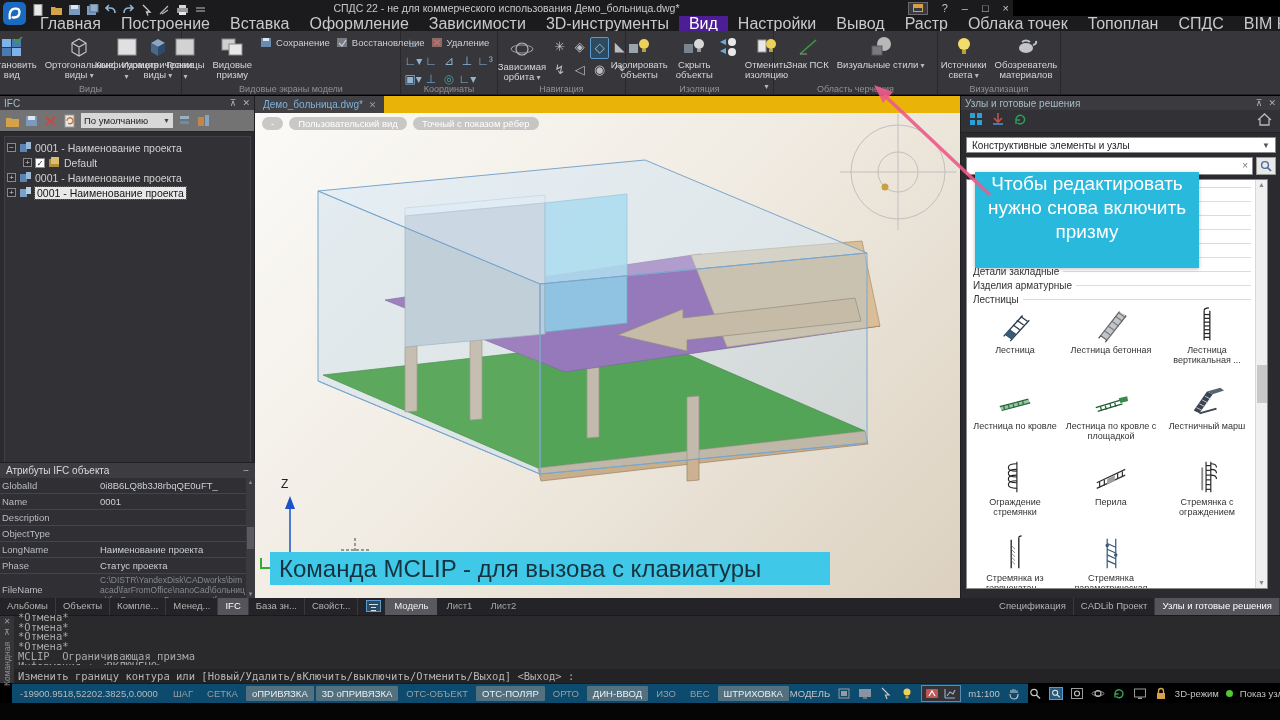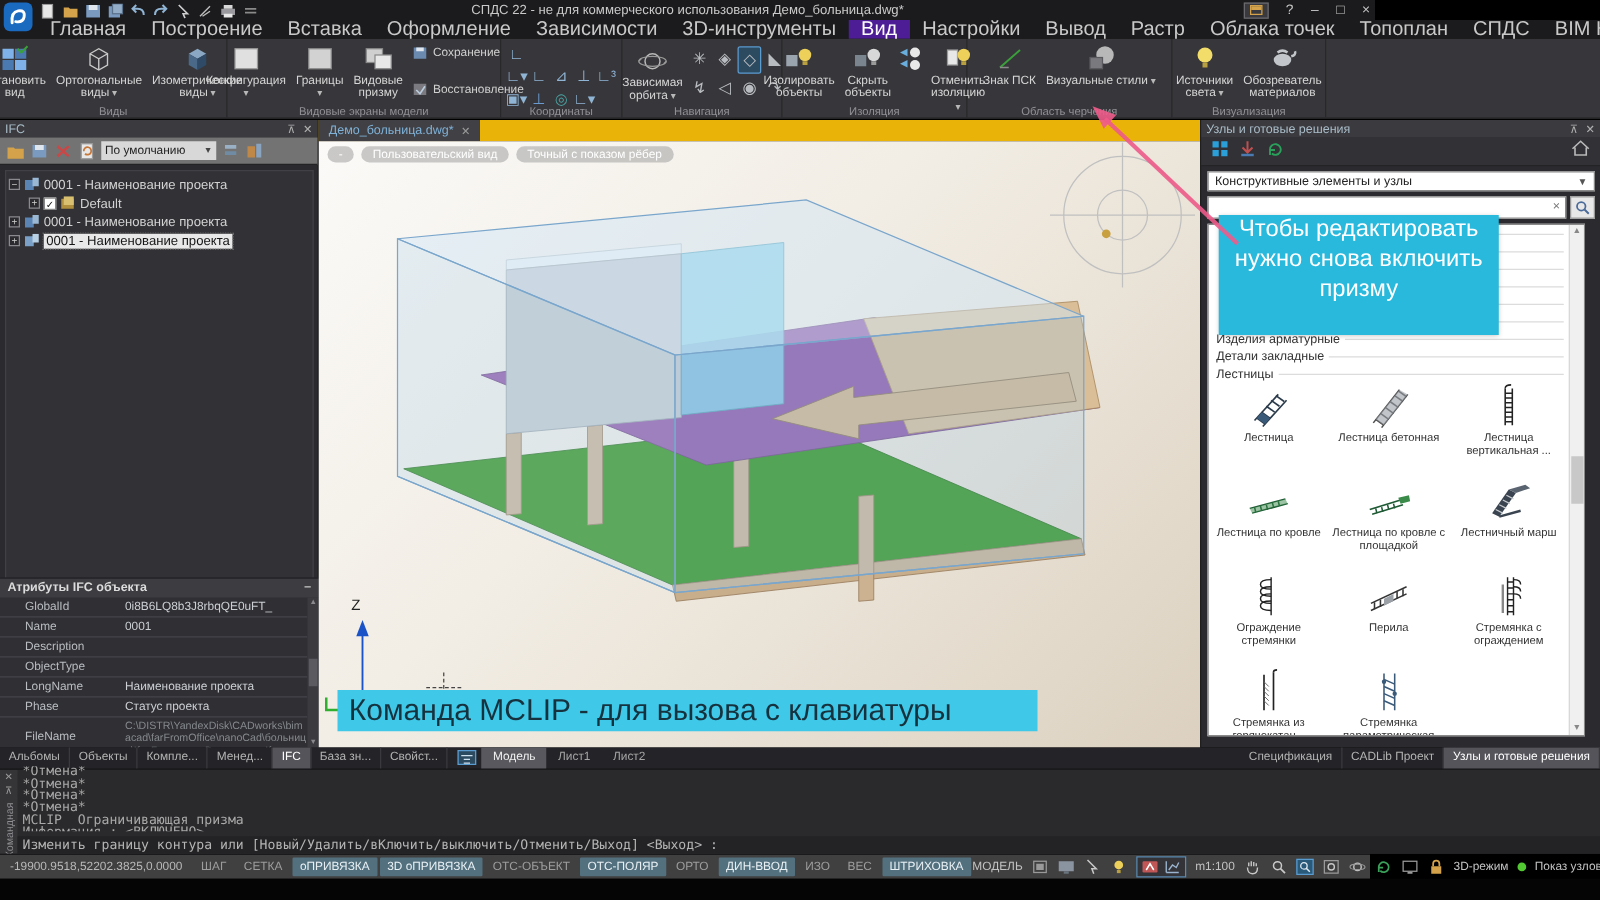--- a/index.html
+++ b/index.html
@@ -1,19 +1,19 @@
 <!DOCTYPE html>
 <html><head>
 <meta charset="utf-8">
 <style>
 *{margin:0;padding:0;box-sizing:border-box}
 html,body{width:1280px;height:720px;overflow:hidden;background:#000;font-family:"Liberation Sans",sans-serif}
 #app{position:relative;width:1280px;height:720px;background:#000}
 
-.titlebar{position:absolute;left:0;top:0;width:1100px;height:16px;background:#1b1b1d}
+.titlebar{position:absolute;left:0;top:0;width:1013px;height:16px;background:#1b1b1d}
 .app-logo{position:absolute;left:3px;top:2px;width:23px;height:23px;border-radius:5px;background:#1a6ac0;z-index:5}
 .app-logo svg{width:100%;height:100%}
 .qat{position:absolute;left:32px;top:2px;display:flex;gap:5px;align-items:center;z-index:5}
 .qat .qicon{width:13px;height:12px;display:inline-block}
 .win-title{position:absolute;left:0;right:0;top:2px;text-align:center;font-size:10.5px;color:#c9c9c9}
 .win-controls{position:absolute;right:4px;top:0;display:flex;align-items:center;gap:14px;height:16px;z-index:6}
 .win-controls .wbtn{color:#c6c6c6;font-size:11px;line-height:14px}
 .grid-btn{width:20px;height:13px;background:#3a3a3e;border:1px solid #6a6a6e;display:flex;align-items:center;justify-content:center}
 .grid-btn i{display:block;width:10px;height:8px;border:1px solid #d3a24a;background:linear-gradient(#d3a24a 50%,transparent 50%)}
 
@@ -21,21 +21,21 @@
 .menu-item{padding:0 10px;font-size:16px;line-height:15px;color:#c9c9c9;white-space:nowrap}
 .menu-item.active{background:#4c1d95;color:#fff}
 
 .ribbon{position:absolute;left:0;top:31px;width:1280px;height:64px;background:#37373b;display:flex;border-bottom:1px solid #232325}
 .rgroup{position:relative;height:100%;border-right:1px solid #28282b;padding:2px 2px 12px 2px;display:flex;align-items:flex-start;justify-content:center}
 .rgroup-title{position:absolute;bottom:0;left:0;right:0;text-align:center;font-size:9px;color:#909095;white-space:nowrap;overflow:hidden}
 .rbtn{display:flex;flex-direction:column;align-items:center;padding:1px 2px;margin:0 1px;color:#d6d6d6;font-size:9.5px;text-align:center;line-height:1.08;border:1px solid transparent;border-radius:2px}
 .rbtn .ricon{width:26px;height:24px;margin-bottom:1px}
 .rbtn.hl{background:#2c4a60;border-color:#5a9bd0}
 .rbtn.dd .lbl::after{content:" ▾";font-size:8px;color:#b8b8b8}
-.rstack{display:flex;flex-direction:column;gap:18px;margin:4px 2px 0 4px}
+.rstack{display:flex;flex-direction:row;gap:6px;margin:4px 2px 0 4px}
 .rstack .srow{display:flex;align-items:center;gap:4px;font-size:9.5px;color:#d0d0d0;white-space:nowrap}
 .rstack .sicon{width:12px;height:11px;display:inline-block}
 .coord-grid{display:grid;grid-template-columns:repeat(5,17px);grid-auto-rows:17px;gap:1px;margin-top:3px}
 .coord-grid span{color:#8fb4d4;font-size:12px;line-height:15px;text-align:center}
 .nav-grid{display:grid;grid-template-columns:repeat(4,19px);grid-auto-rows:22px;gap:1px;margin-top:4px}
 .nav-grid span{color:#b9bcc0;font-size:13px;text-align:center;line-height:20px}
 .nav-grid span.sel{border:1px solid #5a9bd0;background:#2c4a60;border-radius:2px}
 
 .left-dock{position:absolute;left:0;top:96px;width:255px;height:502px;background:#2b2b2f;border-right:1px solid #1f1f22}
 .phead{height:14px;background:#3a3a3f;display:flex;align-items:center;padding:0 4px;font-size:10px;color:#a9bcc8}
@@ -46,24 +46,24 @@
 .combo-dark{flex:0 0 92px;height:15px;background:#d8d8d8;color:#222;font-size:9.5px;line-height:15px;padding:0 3px;display:flex}
 .combo-dark .sp{flex:1}
 .ifc-tree{position:absolute;left:4px;top:40px;width:247px;height:415px;background:#313136;border:1px solid #404046;padding:3px 2px;font-size:10.5px;color:#d2d2d2}
 .trow{display:flex;align-items:center;height:15px;gap:3px;white-space:nowrap}
 .exp{width:9px;height:9px;border:1px solid #8a8a8e;background:#2b2b2f;color:#d0d0d0;font-size:8px;line-height:7px;text-align:center;flex:0 0 9px}
 .chk{width:10px;height:10px;background:#fff;border:1px solid #888;color:#111;font-size:8px;line-height:9px;text-align:center}
 .nico{width:13px;height:11px;display:inline-block}
 .trow .sel-label{background:#e8e8e8;color:#151515;outline:1px dotted #666;padding:0 2px}
 
 .attr-panel{position:absolute;left:0;top:366px;width:255px;height:136px;background:#2f2f34;border-top:1px solid #1f1f22}
-.attr-head{height:15px;background:#3c3c41;display:flex;align-items:center;padding:0 6px;font-size:10px;color:#dcdcdc;font-weight:bold}
+.attr-head{height:15px;background:#3c3c41;display:flex;align-items:center;padding:0 6px;font-size:10px;color:#dcdcdc;font-weight:normal}
 .attr-rows{position:absolute;left:0;top:15px;right:9px;bottom:0;overflow:hidden}
 .arow{display:flex;border-bottom:1px solid #44444a;font-size:9.5px}
-.arow .k{flex:0 0 98px;padding:2px 0 0 20px;color:#b9bdc1}
+.arow .k{flex:0 0 98px;padding:2px 0 0 2px;color:#b9bdc1}
 .arow .v{flex:1;padding:2px 0 0 2px;color:#ccd0d4;word-break:break-all}
 .arow.file .v{color:#85898d;font-size:8.5px;line-height:1.15}
 .vscroll{position:absolute;right:0;top:15px;bottom:0;width:9px;background:#3a3a3f;display:flex;flex-direction:column;justify-content:space-between;align-items:center}
 .vscroll b{color:#8a8a8e;font-size:6px;line-height:8px}
 .vscroll .thumb{width:7px;flex:0 0 22px;background:#5a5a60;margin:1px 0}
 
 .dock-tabs{position:absolute;left:0;top:598px;width:1280px;height:17px;background:#242428;display:flex;align-items:stretch;font-size:9.5px;color:#b3b3b3}
 .dtab{padding:2px 7px;border-right:1px solid #3a3a3e;white-space:nowrap}
 .dtab.active{background:#54545a;color:#fff}
 .sheet-burger{width:15px;height:12px;margin:2px 4px 0 8px;border:1px solid #5a9bd0;background:#2c4a60;position:relative}
@@ -106,21 +106,21 @@
 
 .tooltip{position:absolute;left:975px;top:172px;width:224px;height:96px;background:#29b9dc;color:#fff;z-index:30;text-align:center;font-size:19px;line-height:24px;padding:0 6px;box-shadow:0 1px 4px rgba(0,0,0,.25)}
 
 .cmd{position:absolute;left:0;top:615px;width:1280px;height:68px;background:#2a2a2c;border-top:1px solid #1a1a1c}
 .cmd-side{position:absolute;left:0;top:0;bottom:0;width:14px;background:#353538;display:flex;flex-direction:column;align-items:center;padding-top:2px;gap:3px}
 .cmd-side .ci{color:#9a9a9a;font-size:8px;line-height:8px}
 .cmd-side .vlabel{writing-mode:vertical-rl;transform:rotate(180deg);font-size:8.5px;color:#8f8f93;margin-top:2px}
 .cmd-lines{position:absolute;left:18px;top:-3px;right:4px;height:52px;overflow:hidden;font-family:"DejaVu Sans Mono",monospace;font-size:10.5px;line-height:9.7px;color:#a9a9a9;white-space:pre}
 .cmd-prompt{position:absolute;left:14px;right:0;bottom:0;height:14px;background:#232325;font-family:"DejaVu Sans Mono",monospace;font-size:10.5px;line-height:14px;color:#b4b4b4;padding-left:4px;white-space:nowrap}
 
-.statusbar{position:absolute;left:0;top:683px;width:1096px;height:20px;background:#404040;border-top:1px solid #1a1a1c;display:flex;align-items:center;font-size:9.5px;color:#a8a8a8}
+.statusbar{position:absolute;left:12px;top:683px;width:1016px;height:20px;background:#0c4a6e;border-top:1px solid #1a1a1c;display:flex;align-items:center;font-size:9.5px;color:#a8a8a8}
 .coords{padding:0 8px;white-space:nowrap;color:#b8b8b8}
 .stoggle{padding:2px 6px;margin:0 1px;white-space:nowrap;color:#9d9d9d;border-radius:1px}
 .stoggle.on{background:#53707f;color:#e8f0f4}
 .sb-right{margin-left:auto;display:flex;align-items:center;gap:7px;padding-right:6px}
 .sb-ico{width:14px;height:13px;display:inline-block}
 .sb-group{display:flex;align-items:center;gap:4px;border:1px solid #5a8ab0;padding:1px 3px;background:#333338}
 .sb-lbl{white-space:nowrap;color:#c2c2c2}
 .dot-green{width:7px;height:7px;border-radius:50%;background:#52c832;display:inline-block}
 .blackstrip{position:absolute;left:0;top:703px;width:1280px;height:17px;background:#050505}
 
@@ -642,26 +642,26 @@
           <span></span>
           <span class="line"></span>
           <span class="chev">∨</span>
         </div>
       <div class="cat-row">
           <span></span>
           <span class="line"></span>
           <span class="chev">∨</span>
         </div>
       <div class="cat-row">
-          <span>Изделия арматурные</span>
+          <span>Детали закладные</span>
           <span class="line"></span>
           <span class="chev">∨</span>
         </div>
       <div class="cat-row">
-          <span>Детали закладные</span>
+          <span>Изделия арматурные</span>
           <span class="line"></span>
           <span class="chev">∨</span>
         </div>
       <div class="cat-row">
           <span>Лестницы</span>
           <span class="line"></span>
           <span class="chev">∧</span>
         </div>
 
       <div class="node-grid">

